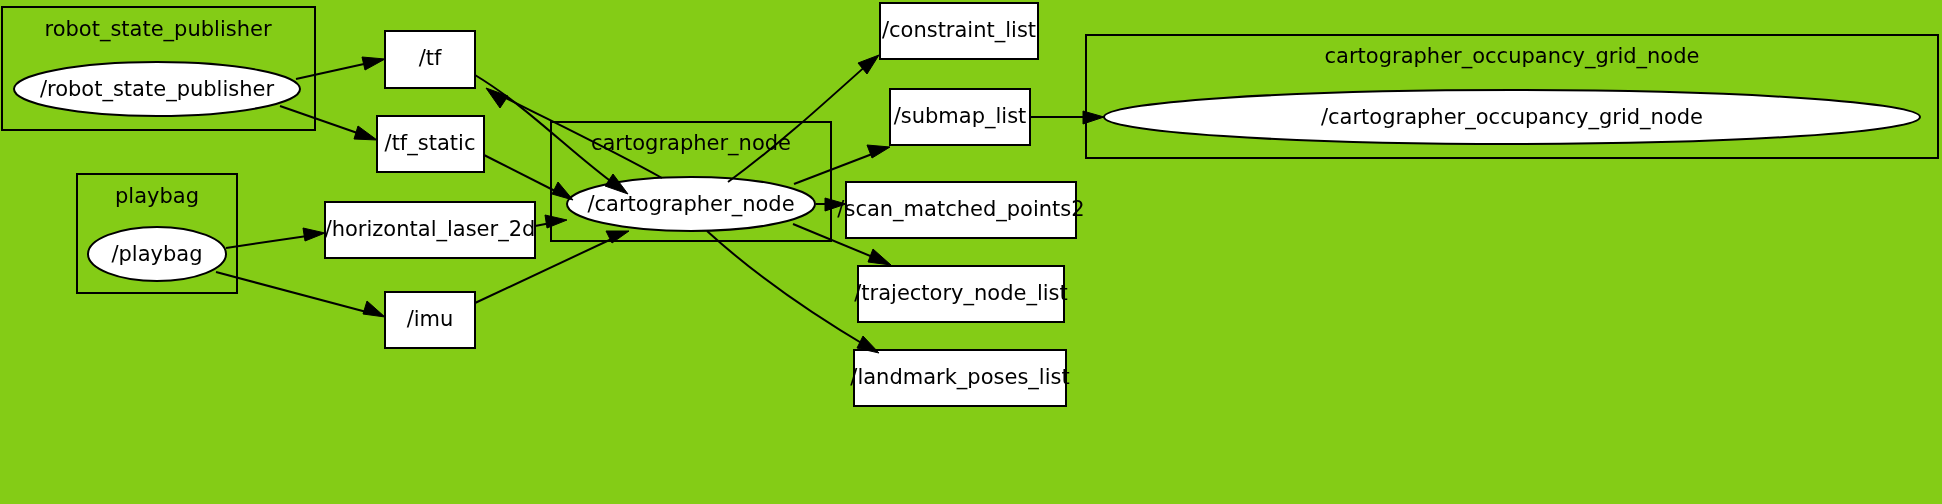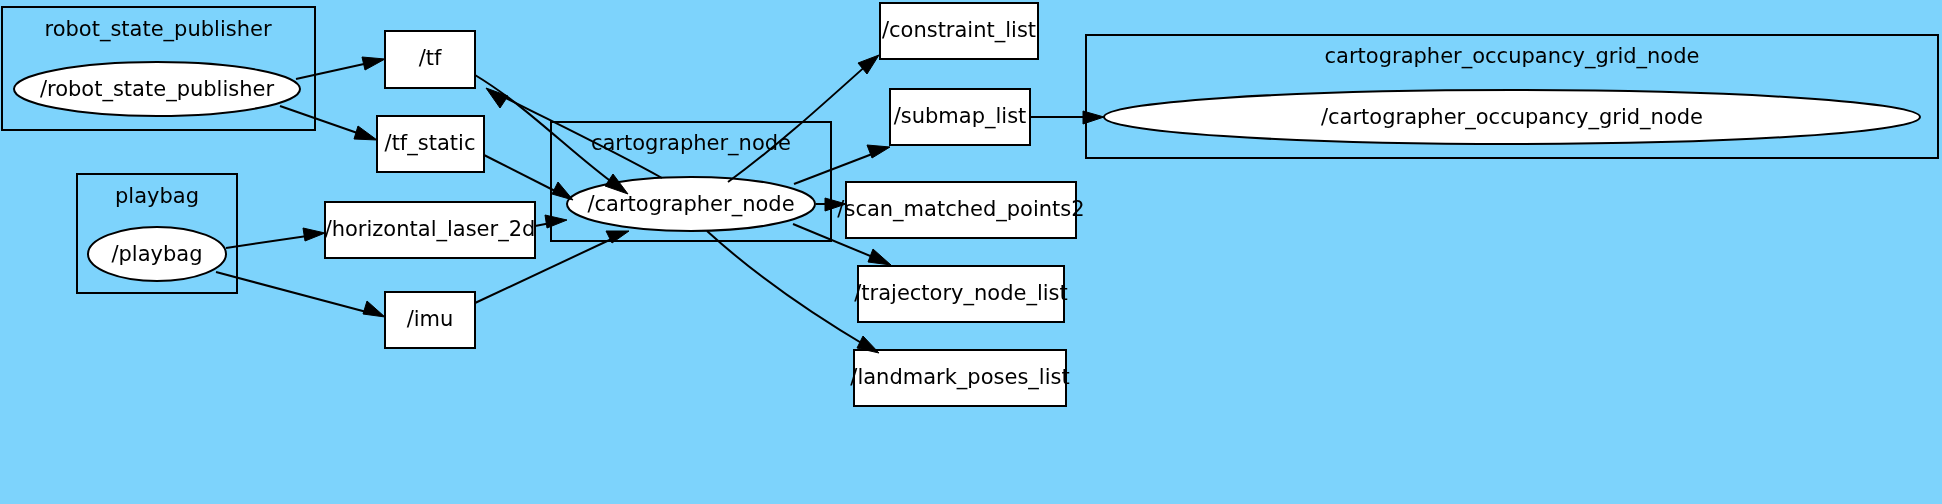--- a/index.html
+++ b/index.html
@@ -7,21 +7,21 @@
     padding: 0;
     background: #ffffff;
   }
   body {
     font-family: "DejaVu Sans", sans-serif;
   }
   #canvas {
     position: relative;
     width: 1942px;
     height: 504px;
-    background: #7dd3fc;
+    background: #84cc16;
     overflow: hidden;
   }
   #graph-svg {
     position: absolute;
     left: 0;
     top: 0;
     width: 1942px;
     height: 504px;
   }
   .cluster-rect {

